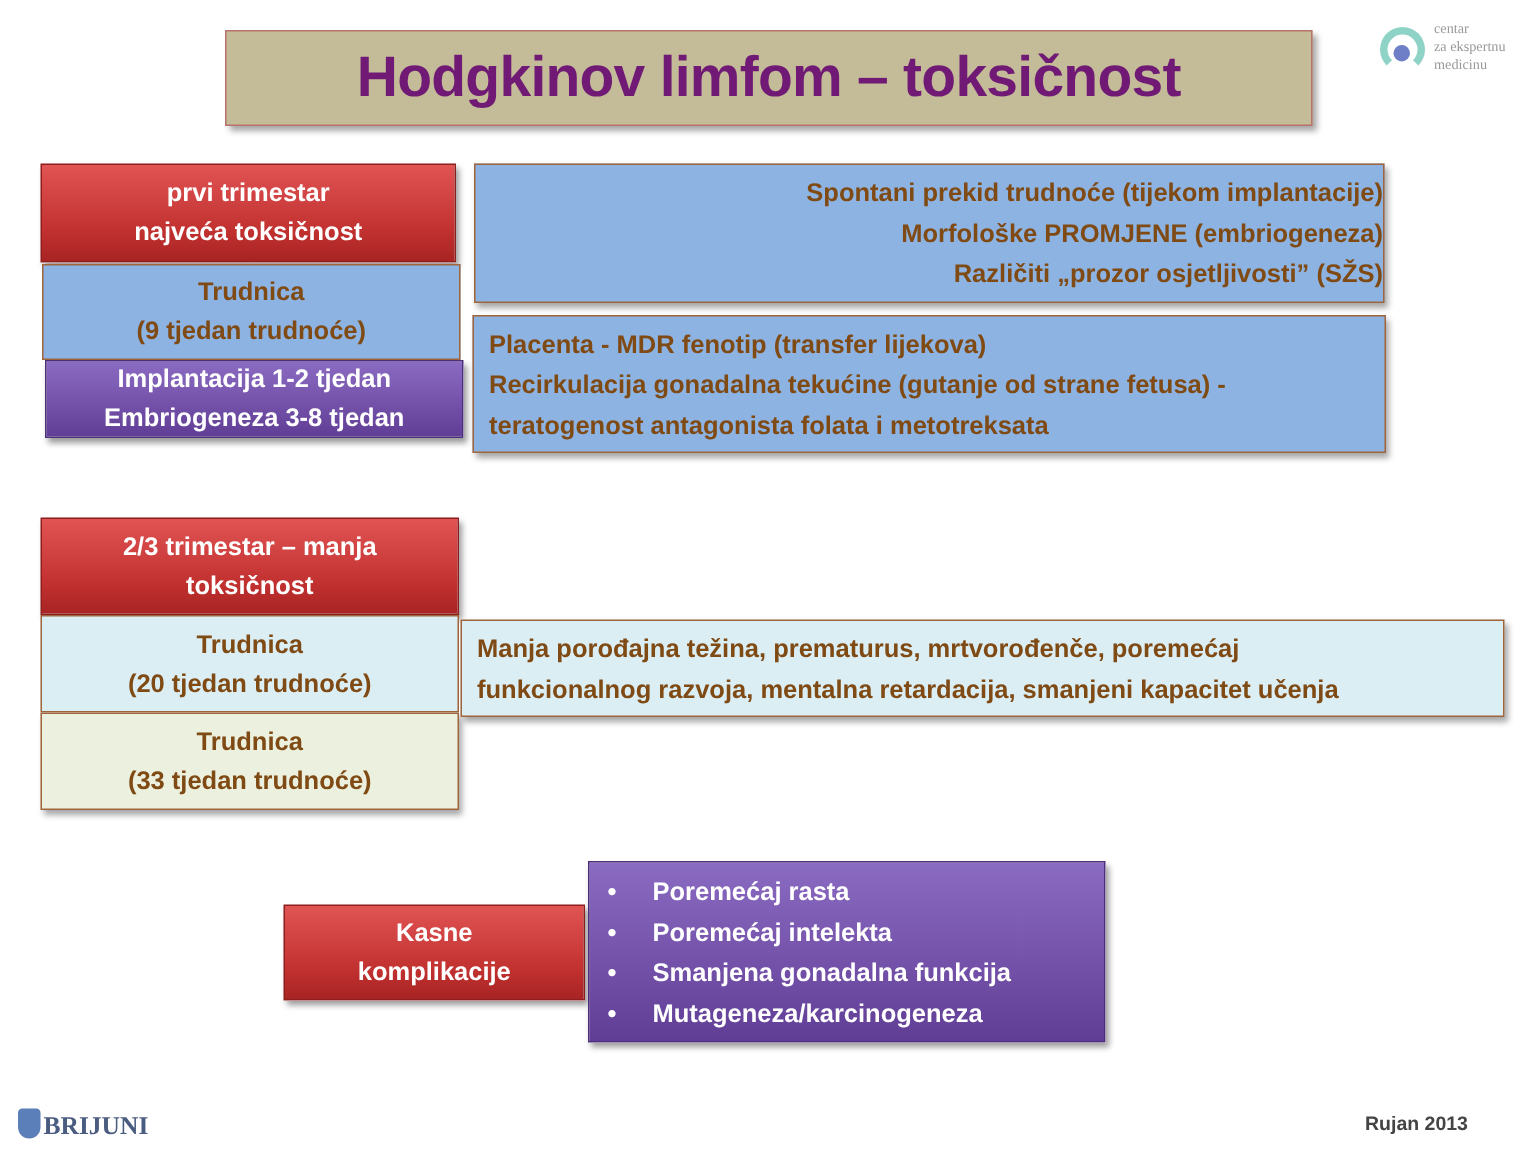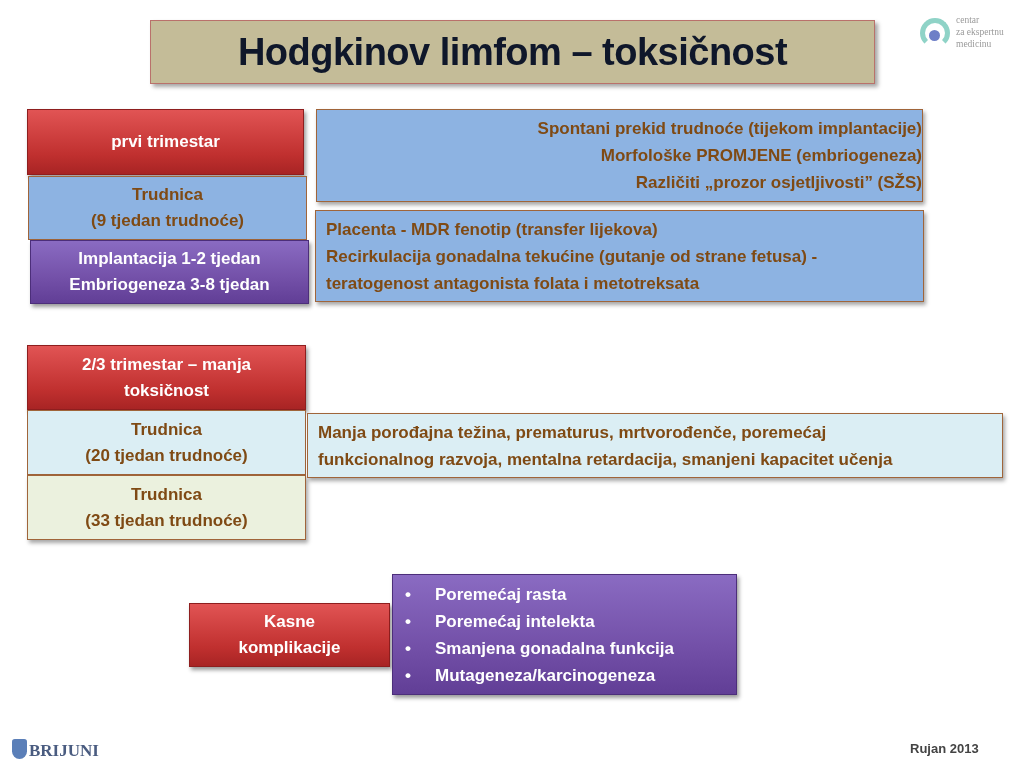--- a/index.html
+++ b/index.html
@@ -8,21 +8,21 @@
 
     .abs { position: absolute; }
 
     .title-box {
       left: 150px; top: 20px; width: 725px; height: 64px;
       background: #c4bc98;
       border: 1.5px solid #b9716b;
       box-shadow: 3px 3px 4px rgba(0,0,0,0.35);
       display: flex; align-items: center; justify-content: center;
     }
-    .title-text { color: #0f172a; font-size: 38px; letter-spacing: -0.5px; }
+    .title-text { color: #701a75; font-size: 38px; letter-spacing: -0.5px; }
 
     .logo { left: 918px; top: 14px; width: 100px; height: 44px; font-family: Liberation Serif, serif; }
     .logo-ring {
       position: absolute; left: 2px; top: 4px; width: 30px; height: 30px;
       border-radius: 50%; border: 5px solid #8fd3c7; border-bottom-color: transparent;
     }
     .logo-dot {
       position: absolute; left: 11px; top: 16px; width: 11px; height: 11px;
       border-radius: 50%; background: #6e7fc7;
     }
@@ -76,26 +76,27 @@
 <div class="abs logo">
   <div class="logo-ring"></div>
   <div class="logo-dot"></div>
   <div class="logo-text">centar
 za ekspertnu
 medicinu</div>
 </div>
 
 <div class="abs box red" style="left:27px; top:109px; width:277px; height:66px;">
   <div>prvi trimestar</div>
+  <div>najveća toksičnost</div>
 </div>
 <div class="abs box blue" style="left:28px; top:176px; width:279px; height:64px;">
   <div>Trudnica</div>
   <div>(9 tjedan trudnoće)</div>
 </div>
-<div class="abs box purple" style="left:30px; top:240px; width:279px; height:64px;">
+<div class="abs box purple" style="left:30px; top:240px; width:279px; height:52px;">
   <div>Implantacija 1-2 tjedan</div>
   <div>Embriogeneza 3-8 tjedan</div>
 </div>
 
 <div class="abs panel blue" style="left:316px; top:109px; width:607px; height:93px;text-align:right;">
   <div>Spontani prekid trudnoće (tijekom implantacije)</div>
   <div>Morfološke PROMJENE (embriogeneza)</div>
   <div>Različiti „prozor osjetljivosti” (SŽS)</div>
 </div>
 <div class="abs panel blue" style="left:315px; top:210px; width:609px; height:92px;">

